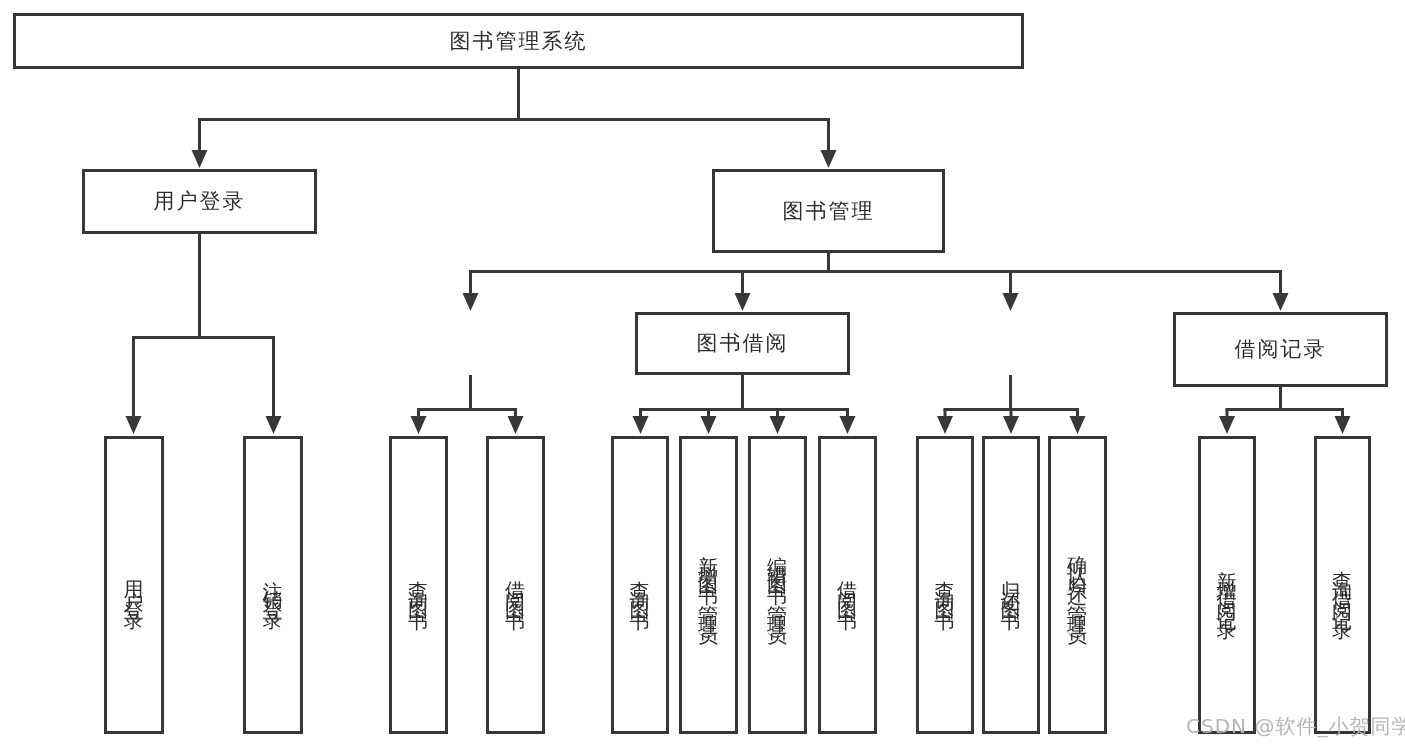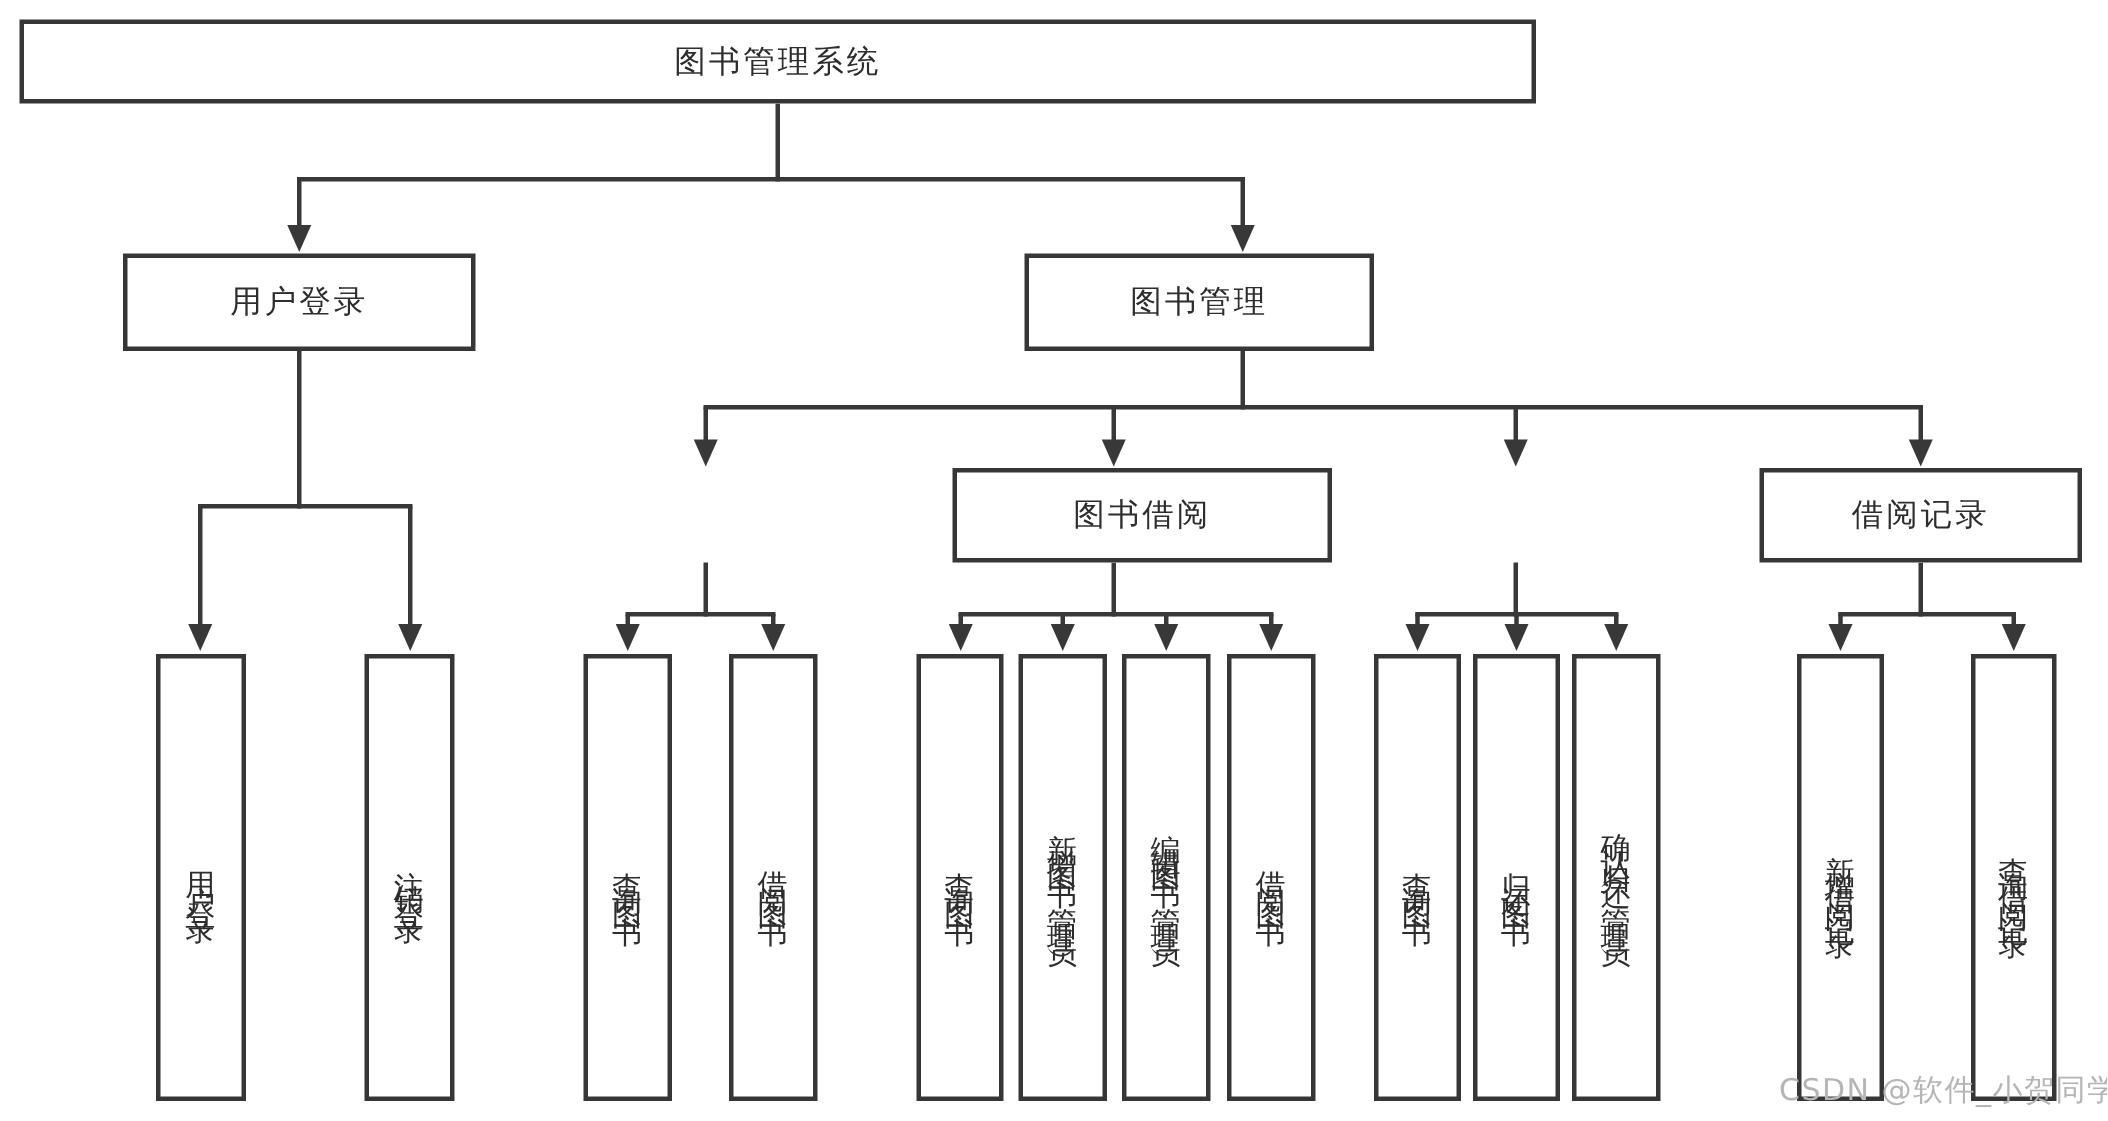--- a/index.html
+++ b/index.html
@@ -129,28 +129,28 @@
     </g>
   </svg>
 
   <div class="node" style="left:13px; top:13px; width:1011px; height:56px;">
     <span>图书管理系统</span>
   </div>
 
   <div class="node" style="left:82px; top:169px; width:235px; height:65px;">
     <span>用户登录</span>
   </div>
-  <div class="node" style="left:683px; top:169px; width:233px; height:65px;justify-content:center;">
+  <div class="node" style="left:712px; top:169px; width:233px; height:84px;justify-content:center;">
     <span>图书管理</span>
   </div>
 
-  <div class="node" style="left:635px; top:312px; width:253px; height:63px;">
+  <div class="node" style="left:635px; top:312px; width:215px; height:63px;">
     <span>图书借阅</span>
   </div>
-  <div class="node" style="left:1173px; top:312px; width:215px; height:63px;">
+  <div class="node" style="left:1173px; top:312px; width:215px; height:75px;">
     <span>借阅记录</span>
   </div>
 
   <div class="node leaf" style="left:104px; top:436px; width:60px; height:298px;">
     <span>用户登录</span>
   </div>
   <div class="node leaf" style="left:243px; top:436px; width:60px; height:298px;">
     <span>注销登录</span>
   </div>
 

